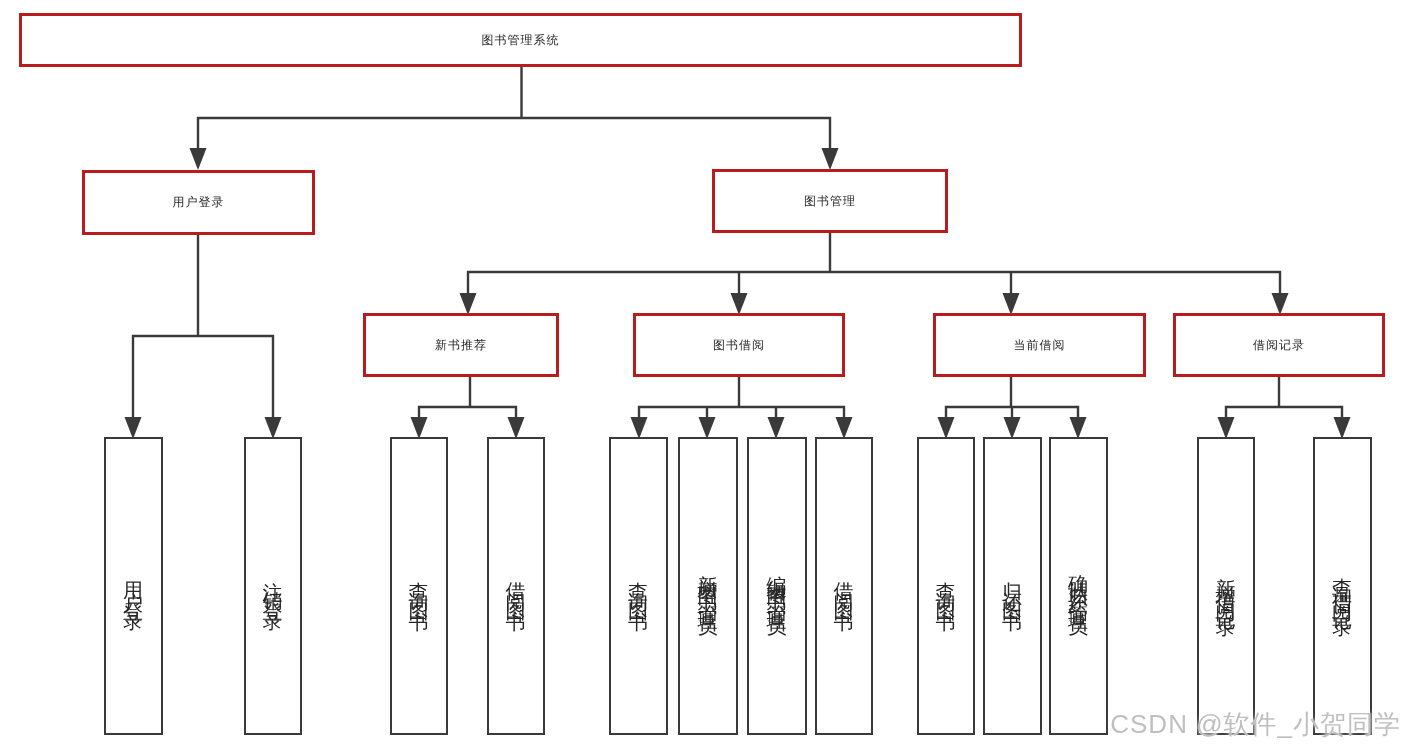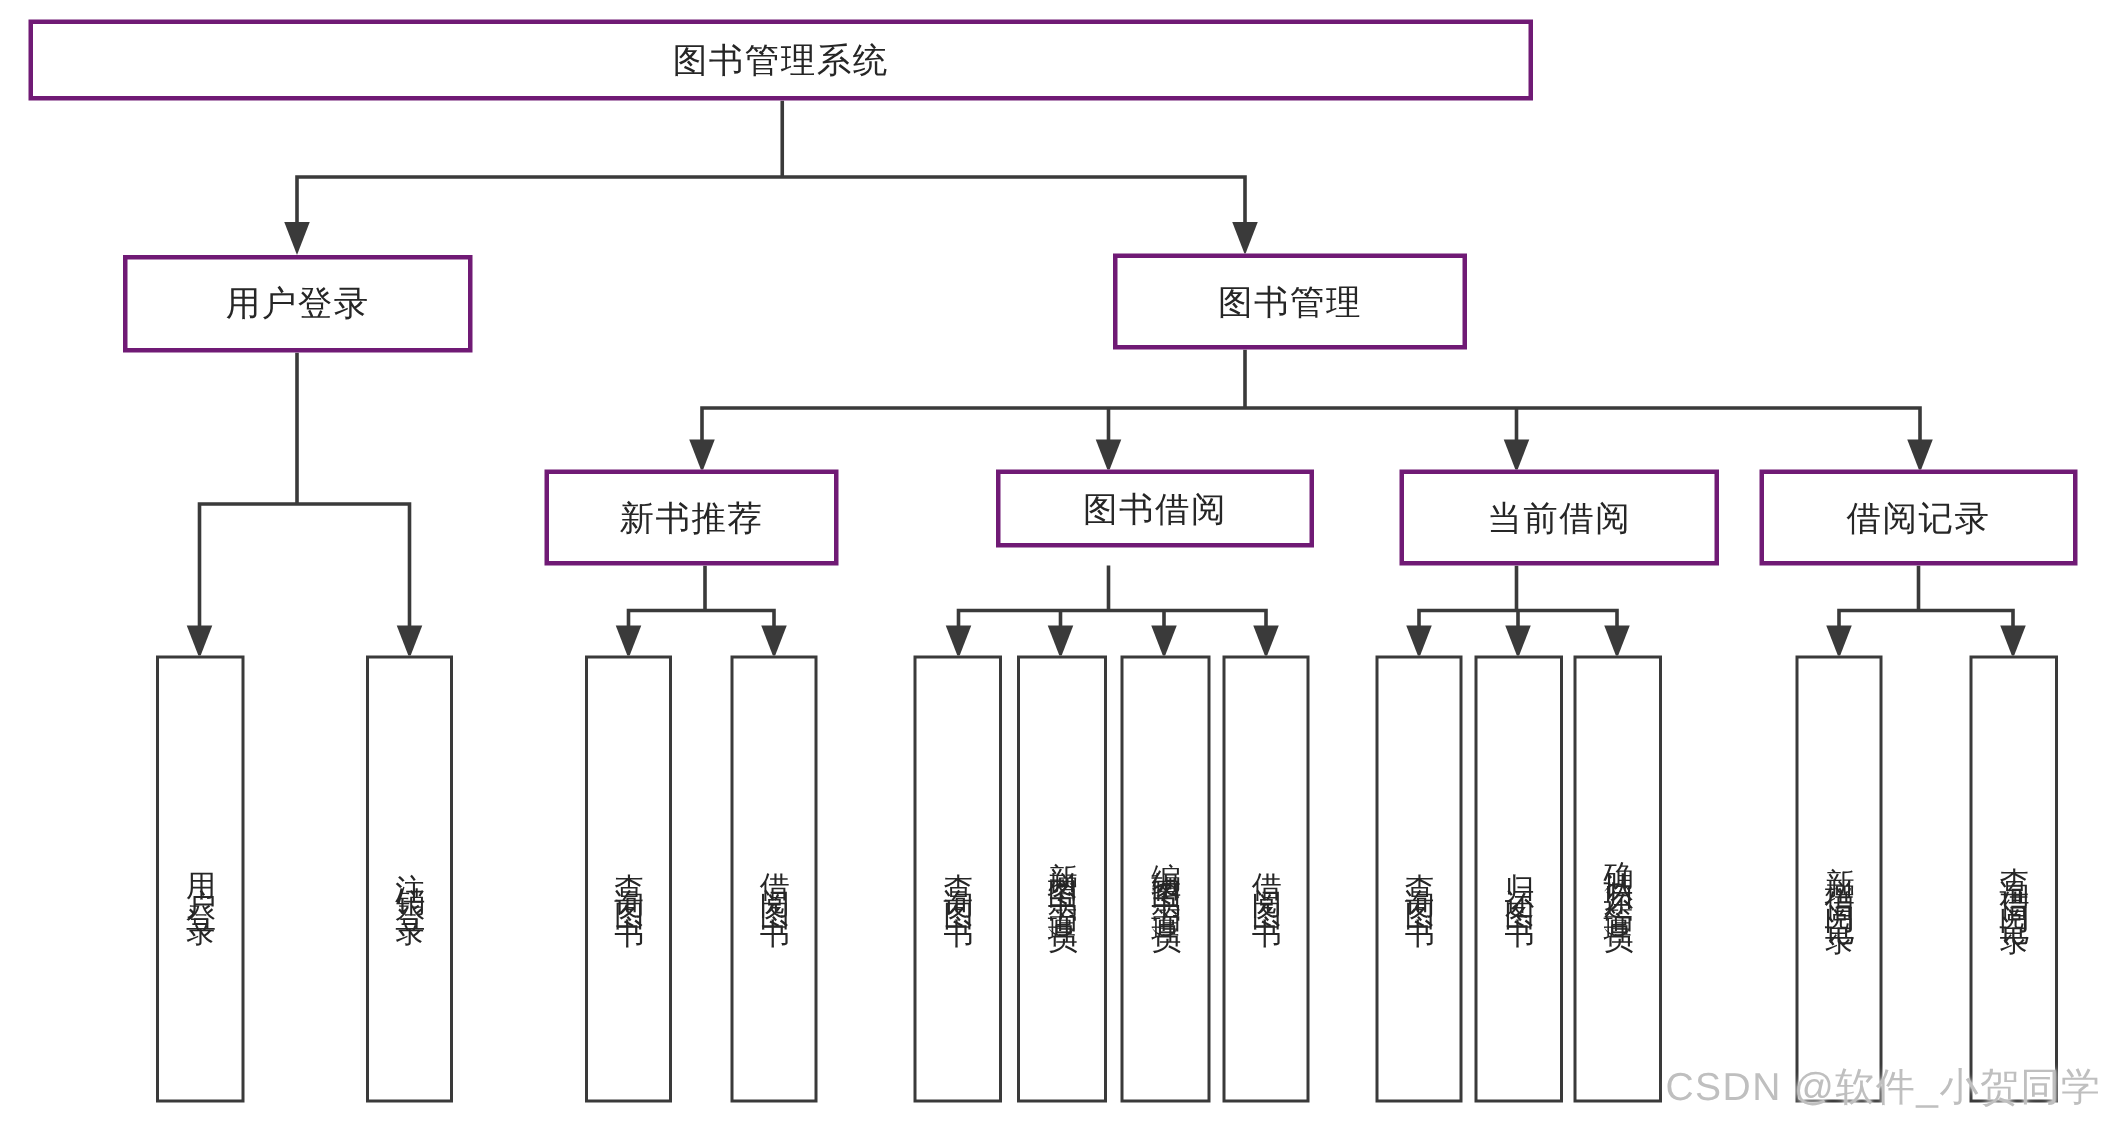--- a/index.html
+++ b/index.html
@@ -19,25 +19,25 @@
     position: absolute;
     left: 0; top: 0;
     width: 1405px;
     height: 747px;
     z-index: 1;
   }
   .node {
     position: absolute;
     box-sizing: border-box;
     background: #ffffff;
-    border: 3px solid #701a75;
+    border: 3px solid #b91c1c;
     display: flex;
     align-items: center;
     justify-content: center;
-    font-size: 23px;
+    font-size: 12px;
     color: #262626;
     letter-spacing: 1px;
     z-index: 2;
     white-space: nowrap;
   }
   .node.root { border-width: 3px; }
   .leaf {
     position: absolute;
     box-sizing: border-box;
     background: #ffffff;
@@ -116,24 +116,24 @@
       <polygon points="1069.5,417 1086.5,417 1078,439"></polygon>
 
       <polygon points="1217.5,417 1234.5,417 1226,439"></polygon>
       <polygon points="1333.5,417 1350.5,417 1342,439"></polygon>
     </g>
   </svg>
 
   <div class="node root" style="left:19px; top:13px; width:1003px; height:54px;">图书管理系统</div>
 
   <div class="node" style="left:82px; top:170px; width:233px; height:65px;">用户登录</div>
-  <div class="node" style="left:712px; top:169px; width:236px; height:64px;margin-left:30px;">图书管理</div>
+  <div class="node" style="left:712px; top:169px; width:236px; height:64px;">图书管理</div>
 
   <div class="node" style="left:363px; top:313px; width:196px; height:64px;">新书推荐</div>
-  <div class="node" style="left:664px; top:313px; width:212px; height:52px;">图书借阅</div>
+  <div class="node" style="left:633px; top:313px; width:212px; height:64px;">图书借阅</div>
   <div class="node" style="left:933px; top:313px; width:213px; height:64px;">当前借阅</div>
   <div class="node" style="left:1173px; top:313px; width:212px; height:64px;">借阅记录</div>
 
   <div class="leaf" style="left:104px; width:59px;">
     <span>用户登录</span>
   </div>
   <div class="leaf" style="left:244px; width:58px;">
     <span>注销登录</span>
   </div>
   <div class="leaf" style="left:390px; width:58px;">

